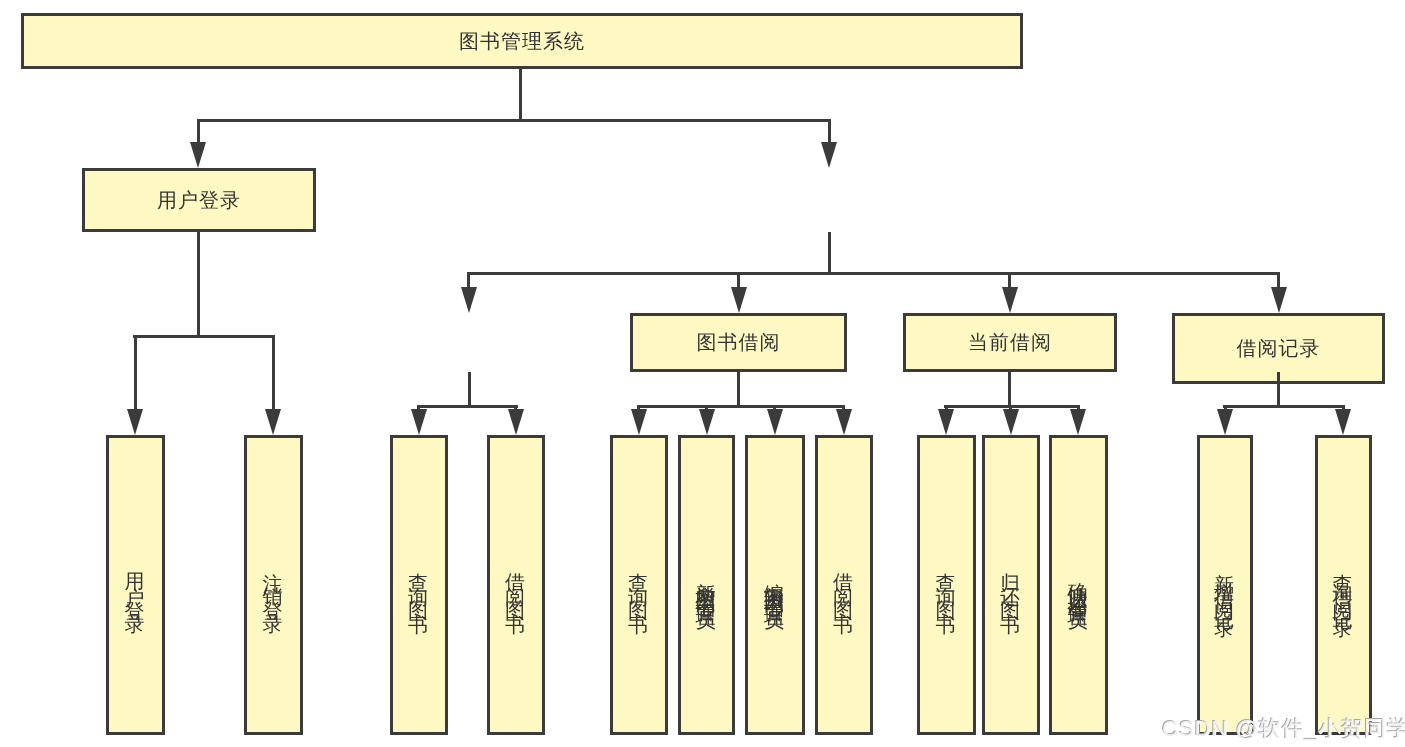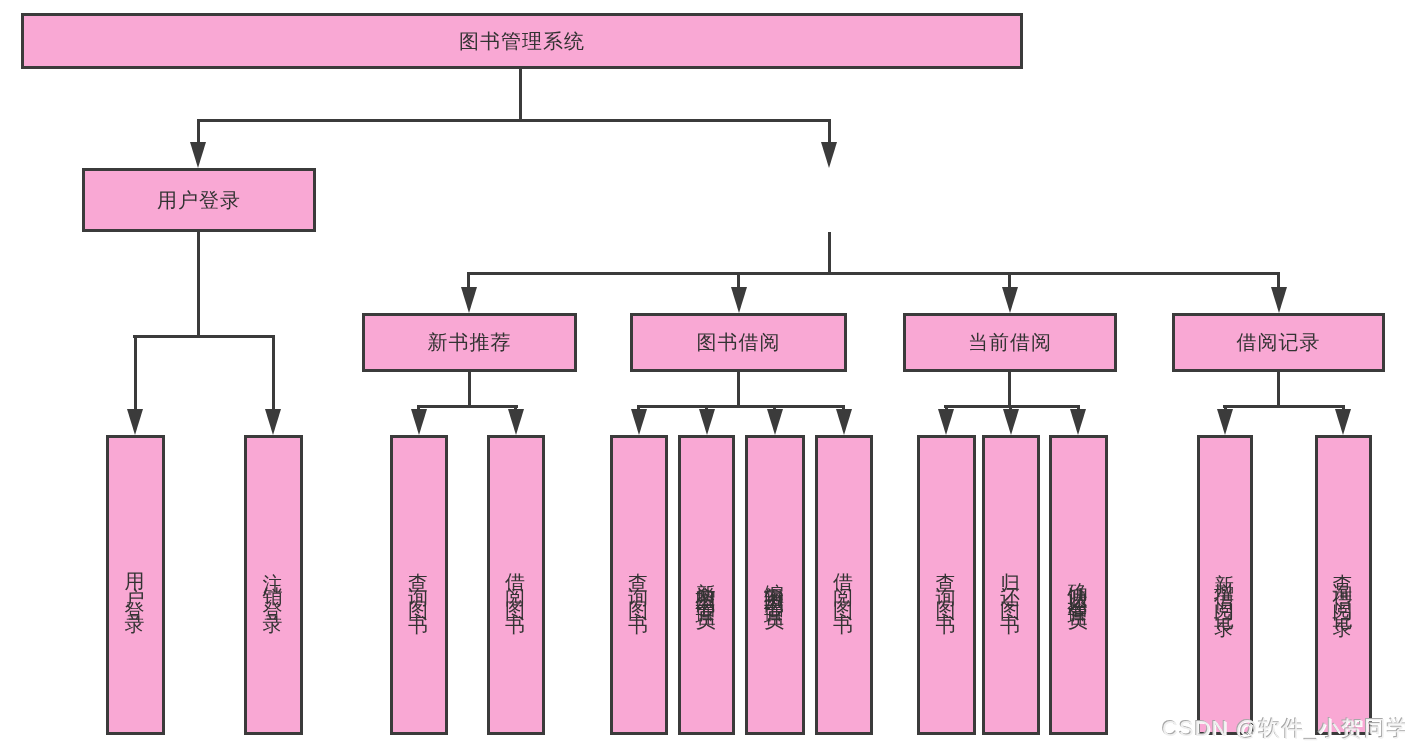--- a/index.html
+++ b/index.html
@@ -1,21 +1,21 @@
 <!DOCTYPE html>
 <html><head>
 <meta charset="utf-8">
 <style>
   html,body { margin:0; padding:0; background:#fff; }
   #stage {
     position:relative; width:1405px; height:747px; background:#ffffff;
     font-family:"Liberation Sans","DejaVu Sans",sans-serif; overflow:hidden;
   }
   .box {
-    position:absolute; box-sizing:border-box; background:#f9a8d4;
+    position:absolute; box-sizing:border-box; background:#fef9c3;
     border:3px solid #3b3b3b; display:flex; align-items:center; justify-content:center;
     font-size:20px; color:#333333; letter-spacing:1px;
   }
   .vbox {
     writing-mode:vertical-rl; text-orientation:mixed;
     letter-spacing:14px;
   }
   .vt-6 { letter-spacing:9px; }
   .vt-long { letter-spacing:4px; font-size:20px; }
   .hline { position:absolute; height:3px; background:#3b3b3b; }
@@ -62,30 +62,27 @@
   <div class="hline" style="left:468px; top:272px; width:812px;"></div>
   <div class="vline" style="left:467px; top:272px; height:15px;"></div>
   <div class="ahead" style="left:461px; top:287px;"></div>
   <div class="vline" style="left:737px; top:272px; height:15px;"></div>
   <div class="ahead" style="left:731px; top:287px;"></div>
   <div class="vline" style="left:1008px; top:272px; height:15px;"></div>
   <div class="ahead" style="left:1002px; top:287px;"></div>
   <div class="vline" style="left:1277px; top:272px; height:15px;"></div>
   <div class="ahead" style="left:1271px; top:287px;"></div>
 
-  <div class="box" style="left:362px; top:313px; width:215px; height:59px;">
-    <span>新书推荐</span>
-  </div>
   <div class="box" style="left:903px; top:313px; width:214px; height:59px;">
     <span>当前借阅</span>
   </div>
   <div class="box" style="left:630px; top:313px; width:217px; height:59px;">
     <span>图书借阅</span>
   </div>
-  <div class="box" style="left:1172px; top:313px; width:213px; height:59px;">
+  <div class="box" style="left:1172px; top:313px; width:213px; height:71px;">
     <span>借阅记录</span>
   </div>
 
   <div class="vline" style="left:468px; top:372px; height:33px;"></div>
   <div class="hline" style="left:417px; top:405px; width:101px;"></div>
   <div class="vline" style="left:417px; top:405px; height:6px;"></div>
   <div class="ahead" style="left:411px; top:409px;"></div>
   <div class="vline" style="left:514px; top:405px; height:6px;"></div>
   <div class="ahead" style="left:508px; top:409px;"></div>
 

